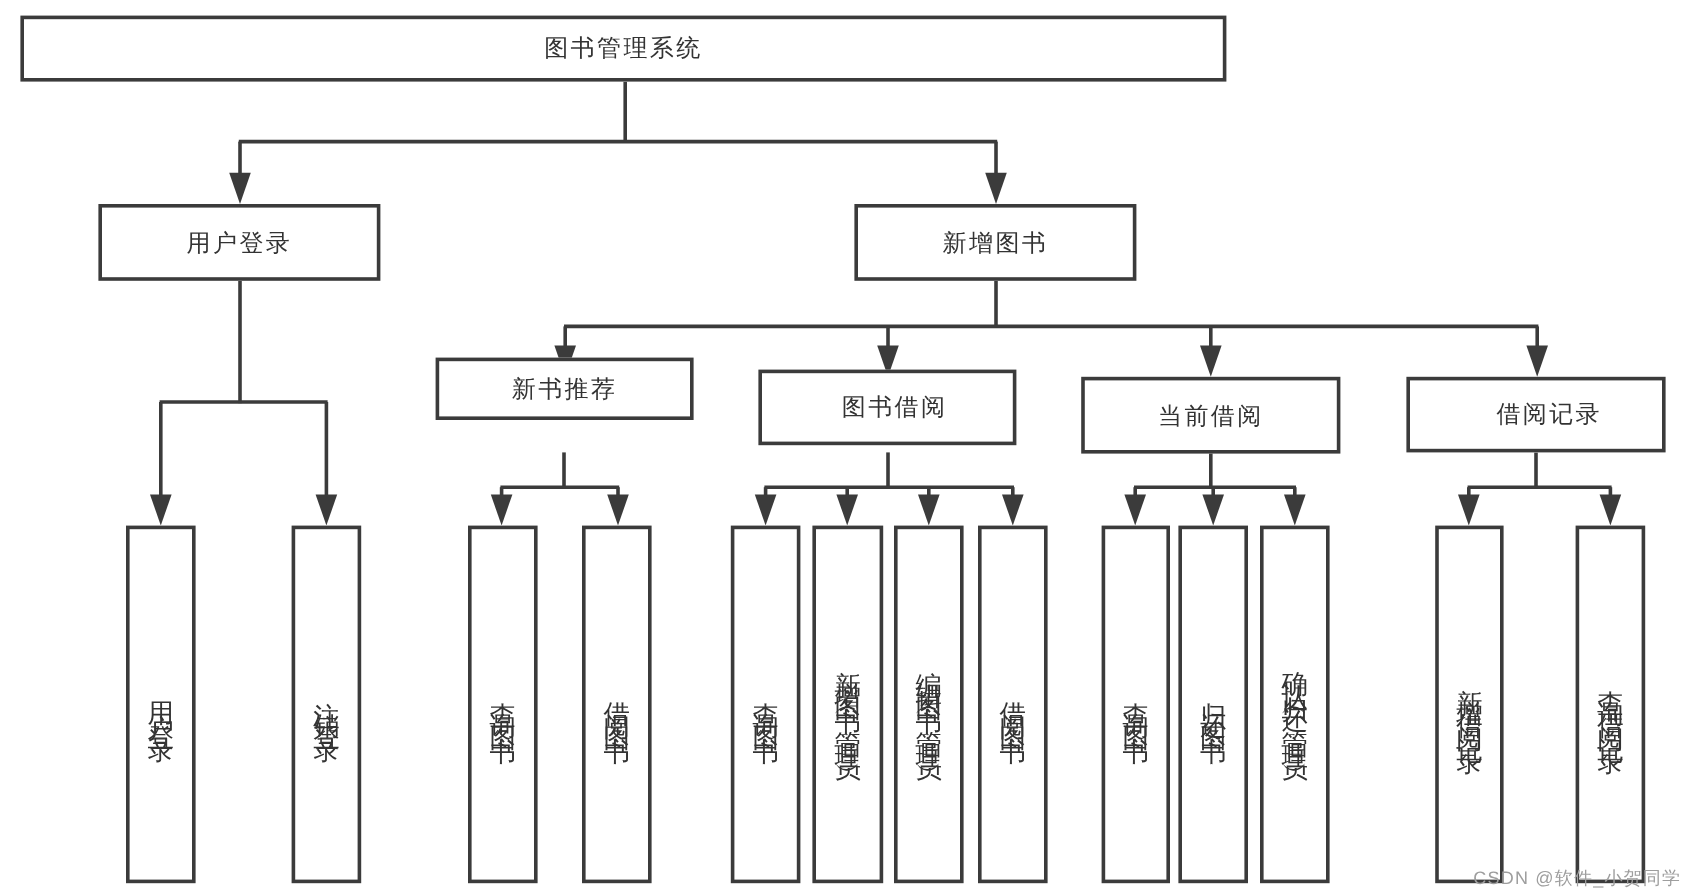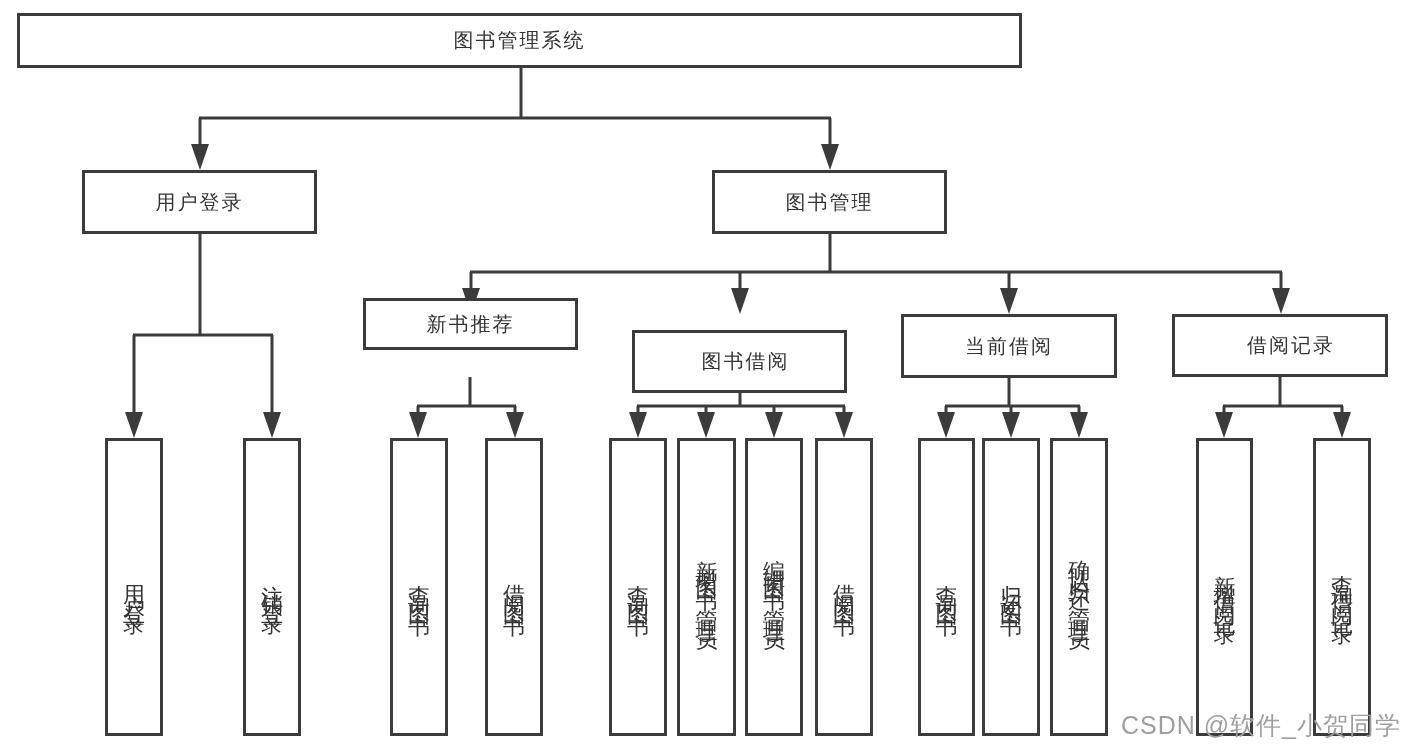--- a/index.html
+++ b/index.html
@@ -41,21 +41,21 @@
     letter-spacing:10px;
     line-height:1;
     white-space:nowrap;
   }
   svg.wires{position:absolute;left:0;top:0;z-index:1;}
   svg.wires line{stroke:var(--line);stroke-width:3;}
   svg.wires polygon{fill:var(--line);stroke:none;}
   .watermark{
     position:absolute;
     right:4px;bottom:5px;
-    font-size:25px;
+    font-size:15px;
     color:var(--watermark);
     z-index:3;
     letter-spacing:1px;
   }
 </style>
 </head>
 <body>
 
 <div class="canvas">
 
@@ -136,27 +136,27 @@
   </svg>
 
   <div class="hbox" style="left:17px;top:13px;width:1005px;height:55px;">
     <span>图书管理系统</span>
   </div>
 
   <div class="hbox" style="left:82px;top:170px;width:235px;height:64px;">
     <span>用户登录</span>
   </div>
   <div class="hbox" style="left:712px;top:170px;width:235px;height:64px;">
-    <span>图书管理</span>
+    <span>新增图书</span>
   </div>
 
   <div class="hbox" style="left:363px;top:298px;width:215px;height:52px;">
     <span>新书推荐</span>
   </div>
-  <div class="hbox" style="left:632px;top:330px;width:215px;height:63px;padding-left:12px;">
+  <div class="hbox" style="left:632px;top:308px;width:215px;height:63px;padding-left:12px;">
     <span>图书借阅</span>
   </div>
   <div class="hbox" style="left:901px;top:314px;width:216px;height:64px;">
     <span>当前借阅</span>
   </div>
   <div class="hbox" style="left:1172px;top:314px;width:216px;height:63px;padding-left:22px;">
     <span>借阅记录</span>
   </div>
 
   <div class="vbox" style="left:105px;top:438px;width:58px;height:298px;">

